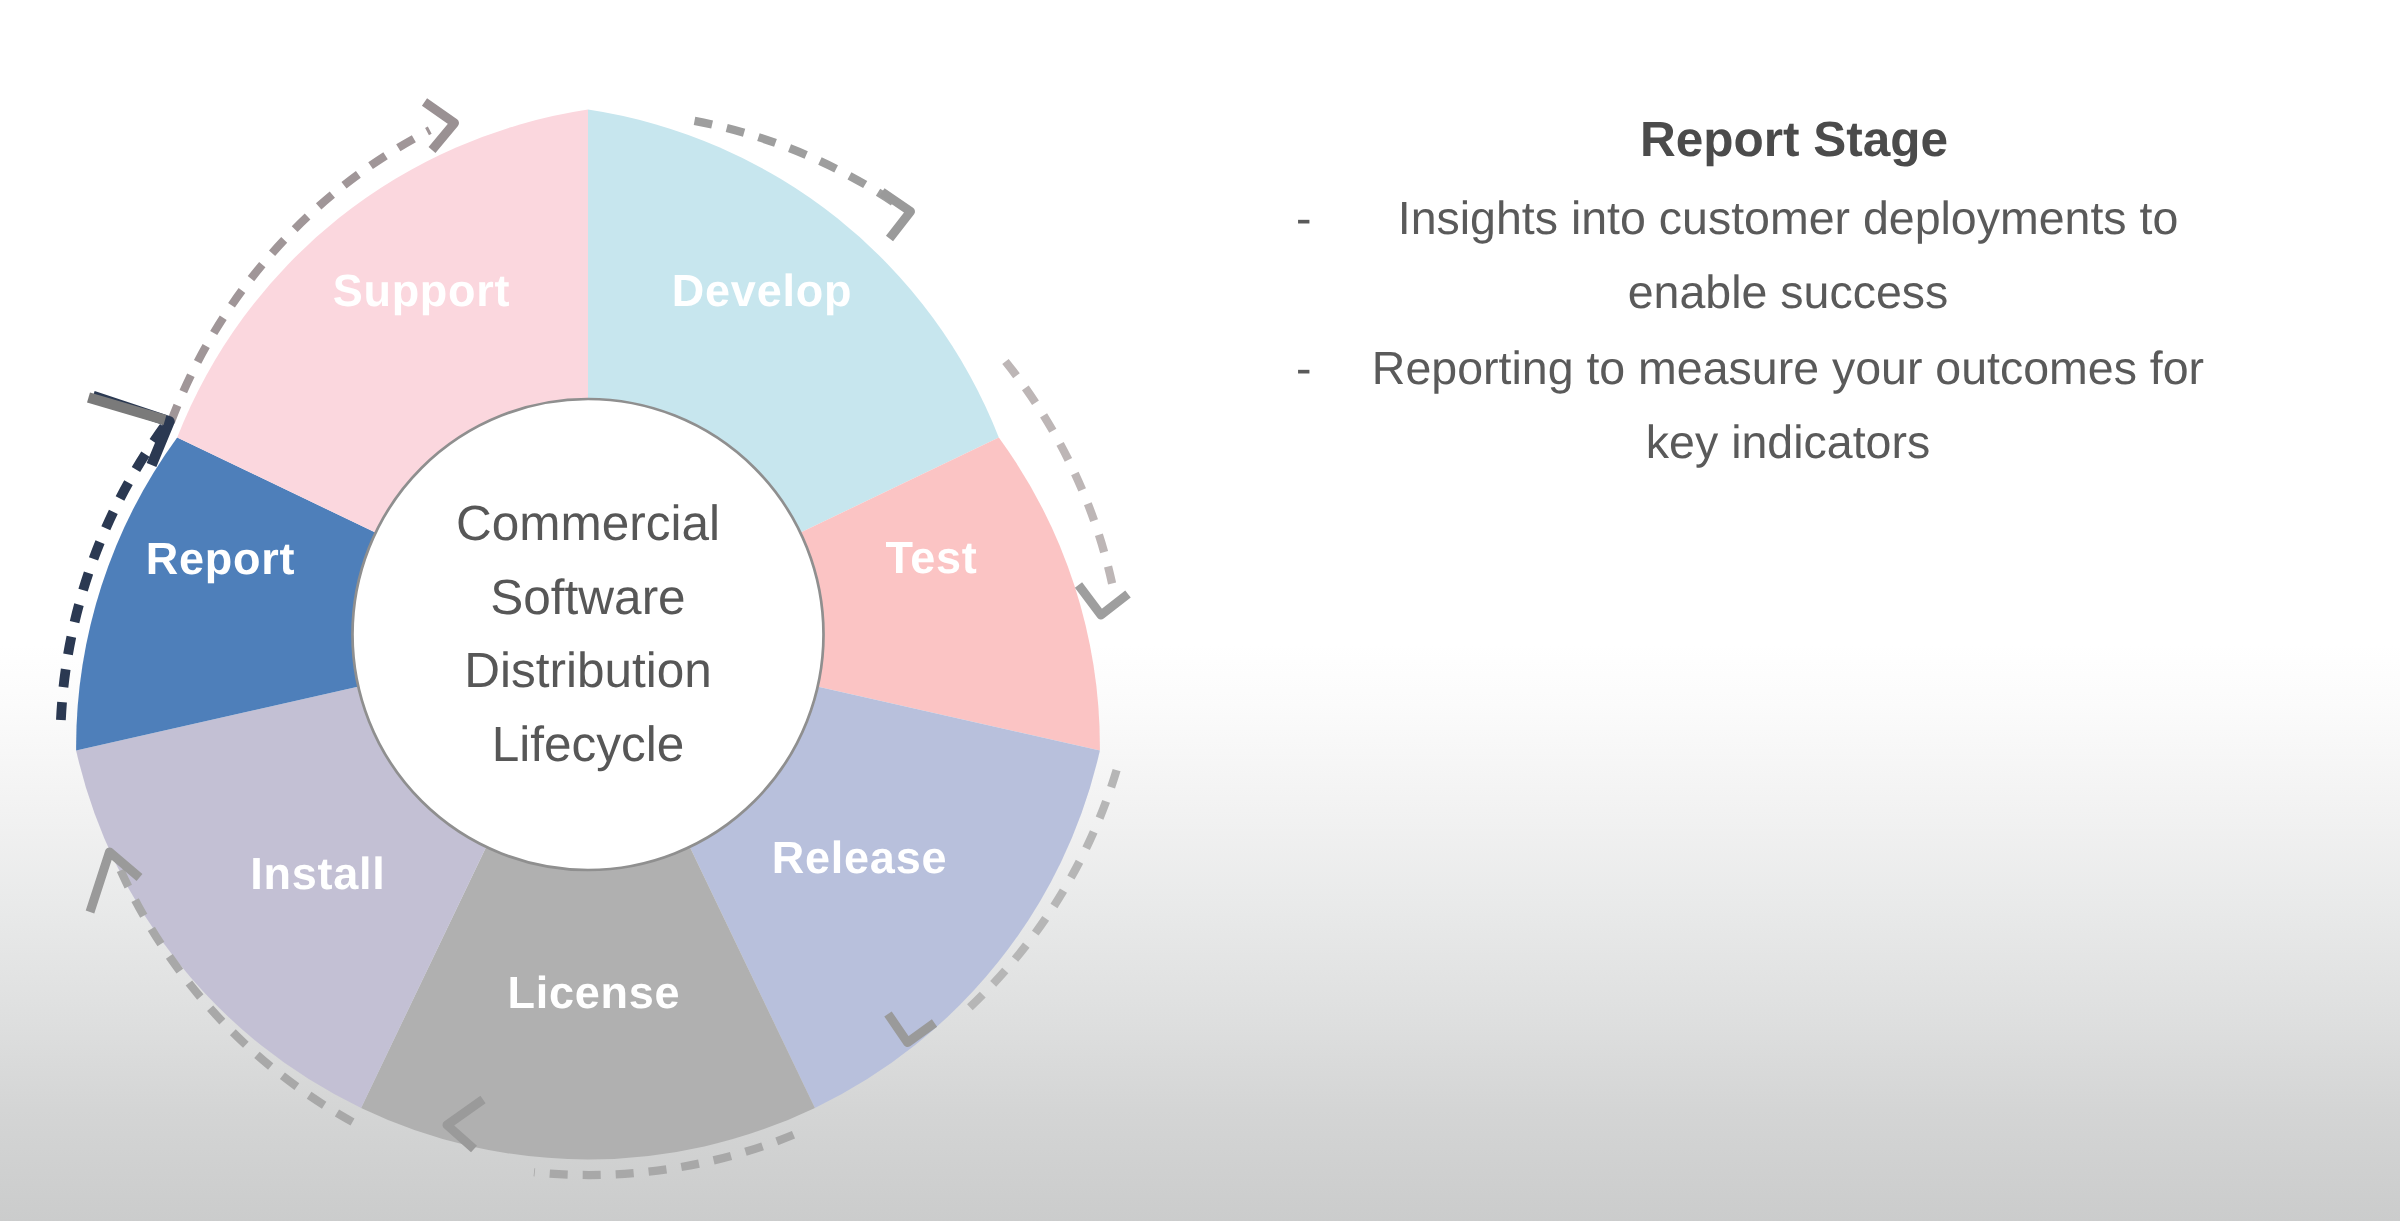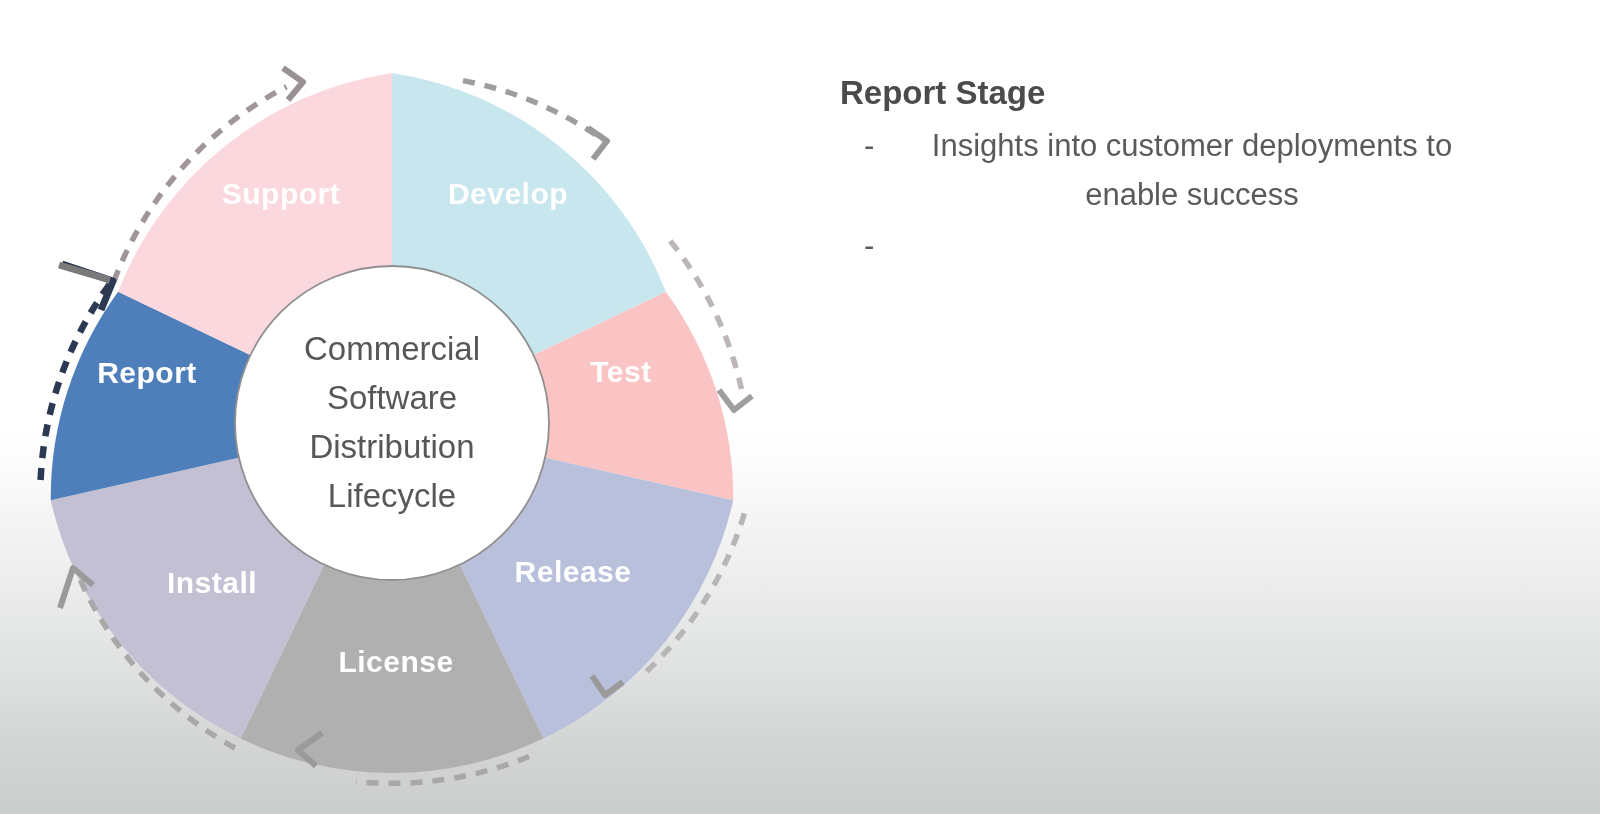--- a/index.html
+++ b/index.html
@@ -49,22 +49,23 @@
     position: absolute;
     left: 840px;
     top: 72px;
     width: 700px;
   }
   #panel-title {
     font-family: "Liberation Sans", sans-serif;
     font-weight: bold;
     font-size: 33px;
     color: #4b4b4b;
-    margin: 0 0 8px 0;
+    margin: 0 0 8px 12px;
     line-height: 1.25;
+    text-align: center;
   }
   .bullet-row {
     display: flex;
     align-items: flex-start;
     margin: 0 0 2px 0;
   }
   .bullet-dash {
     flex: 0 0 auto;
     width: 52px;
     font-family: "Liberation Sans", sans-serif;
@@ -155,16 +156,17 @@
   <div id="body-panel">
     <div id="panel-title">Report Stage</div>
 
     <div class="bullet-row">
       <div class="bullet-dash">-</div>
       <div class="bullet-text">Insights into customer deployments to enable success</div>
     </div>
 
     <div class="bullet-row">
       <div class="bullet-dash">-</div>
+      <div class="bullet-text">Reporting to measure your outcomes for key indicators</div>
     </div>
   </div>
 
 </div>
 
 </body></html>

